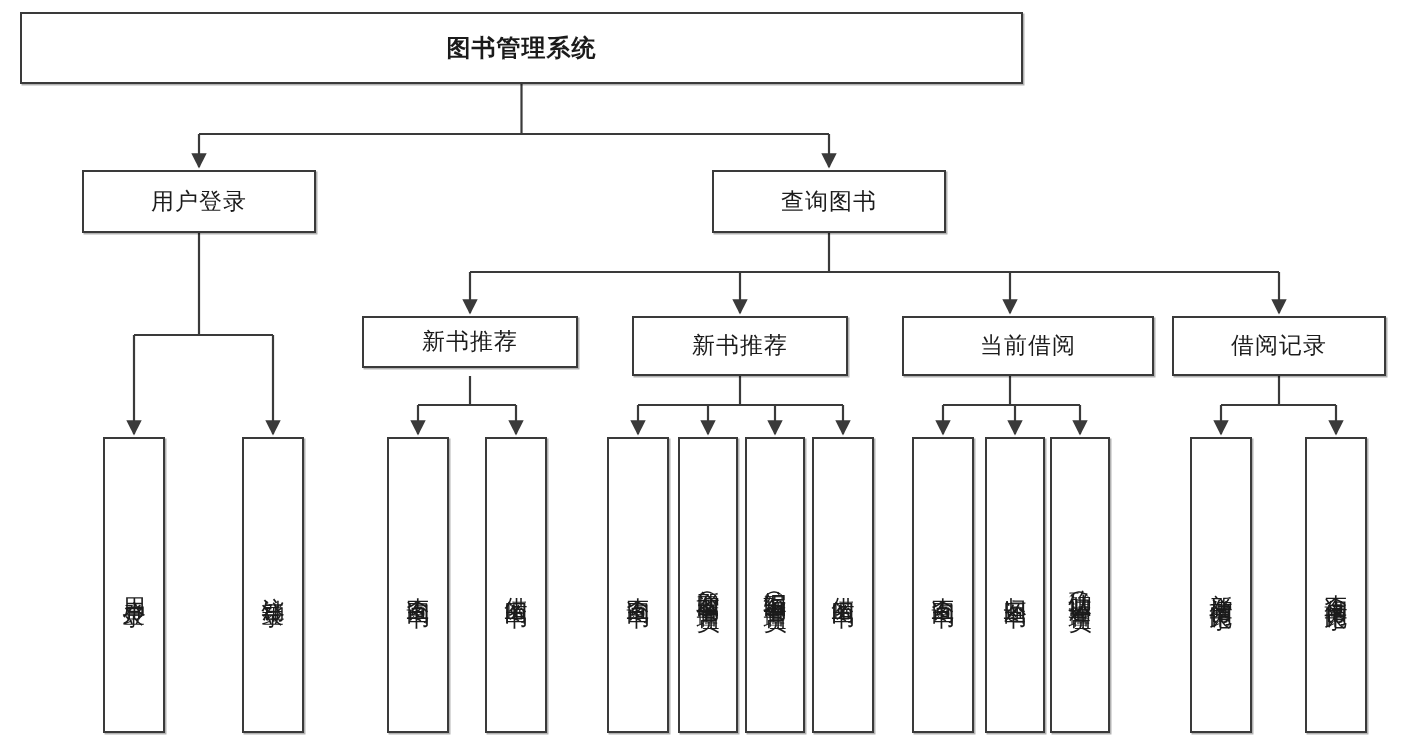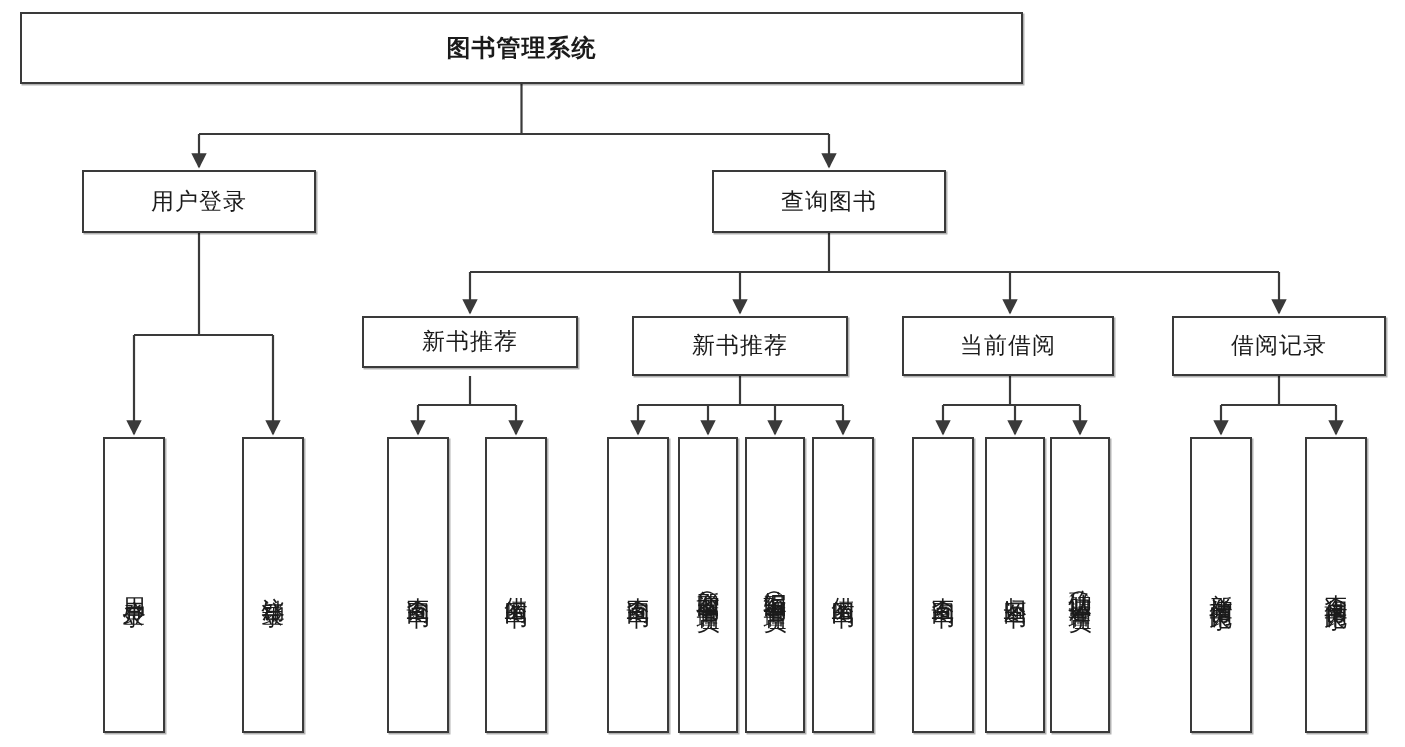--- a/index.html
+++ b/index.html
@@ -122,21 +122,21 @@
       </div>
       <div class="node h" style="left: 712px; top: 170px; width: 234px; height: 63px;">
         <span>查询图书</span>
       </div>
       <div class="node h" style="left: 362px; top: 316px; width: 216px; height: 52px;">
         <span>新书推荐</span>
       </div>
       <div class="node h" style="left: 632px; top: 316px; width: 216px; height: 60px;">
         <span>新书推荐</span>
       </div>
-      <div class="node h" style="left: 902px; top: 316px; width: 212px; height: 60px; text-align: center;">
+      <div class="node h" style="left: 902px; top: 316px; width: 252px; height: 60px; text-align: center;">
         <span>当前借阅</span>
       </div>
       <div class="node h" style="left: 1172px; top: 316px; width: 214px; height: 60px;">
         <span>借阅记录</span>
       </div>
       <div class="node v" style="left: 103px; top: 437px; width: 62px; height: 296px;">
         <span class="vtext">用户登录</span>
       </div>
       <div class="node v" style="left: 242px; top: 437px; width: 62px; height: 296px;">
         <span class="vtext">注销登录</span>

